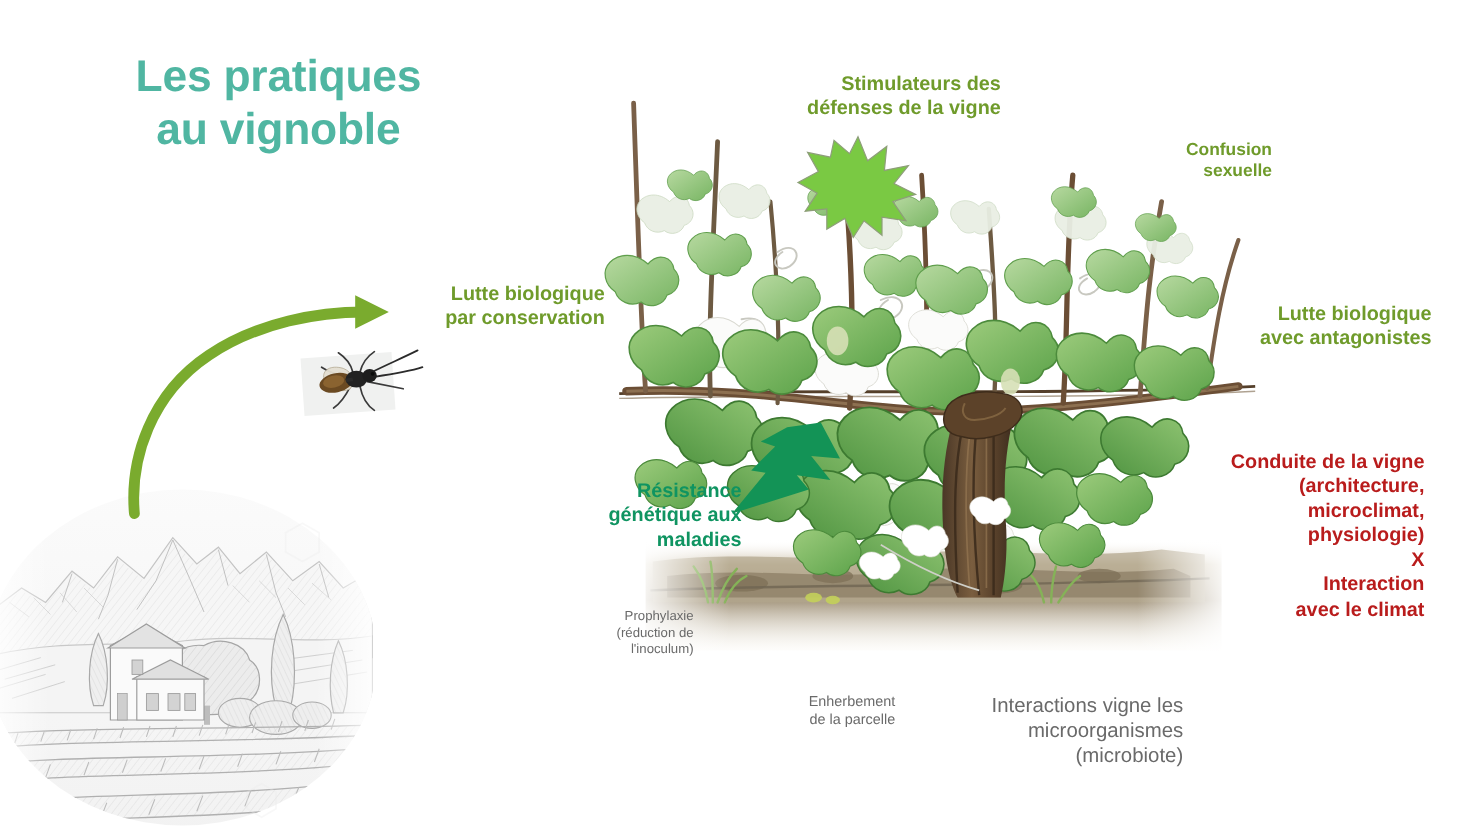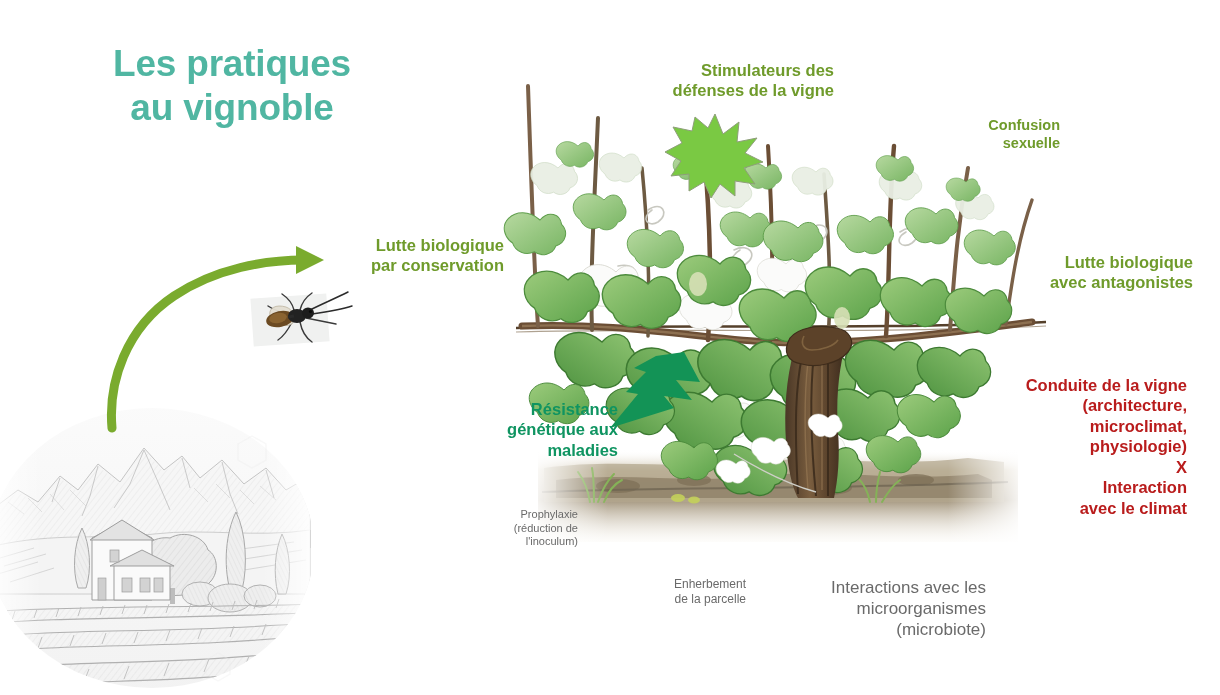--- a/index.html
+++ b/index.html
@@ -447,18 +447,18 @@
 génétique aux
 maladies</div>
 
   <div class="label lbl-gray" id="lbl-prophylaxie">Prophylaxie
 (réduction de
 l'inoculum)</div>
 
   <div class="label lbl-gray" id="lbl-enherbement">Enherbement
 de la parcelle</div>
 
-  <div class="label lbl-gray" id="lbl-interactions">Interactions avec les
+  <div class="label lbl-gray" id="lbl-interactions">Interactions vigne les
 microorganismes
 (microbiote)</div>
 
 
 </div>
 
 </body></html>

